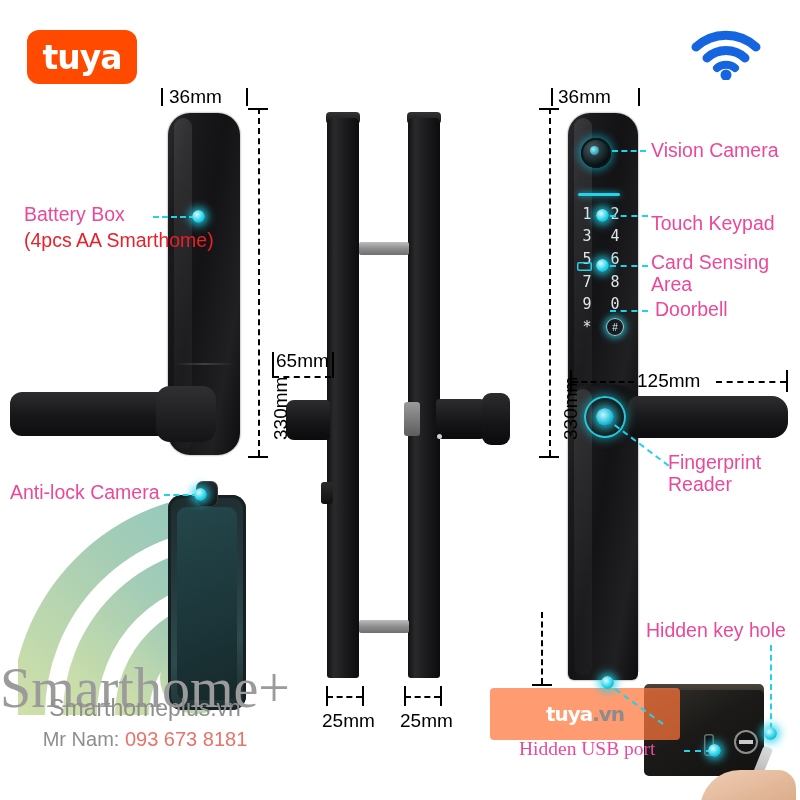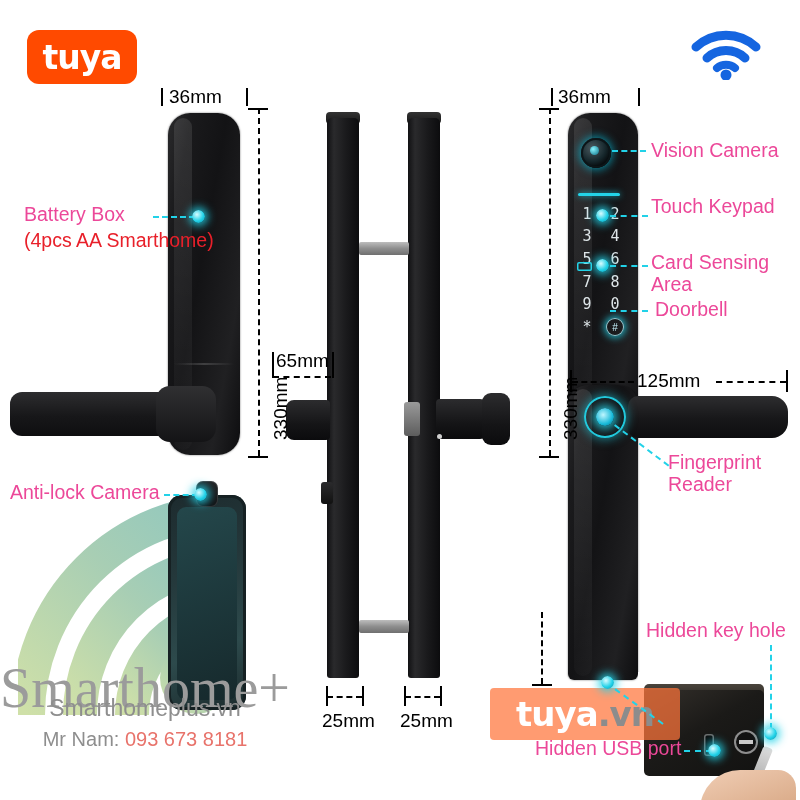--- a/index.html
+++ b/index.html
@@ -143,21 +143,21 @@
   .inset-key{position:absolute;left:96px;top:58px;width:24px;height:24px;border-radius:50%;
     background:#121212;box-shadow:inset 0 0 0 2px #8e8e8e;}
   .inset-key:after{content:"";position:absolute;left:5px;top:10px;width:14px;height:4px;background:#c9c9c9;}
   .inset-hand{position:absolute;left:62px;top:98px;width:96px;height:40px;border-radius:40px 18px 0 0;
     background:linear-gradient(160deg,#f0cdb4,#d8a885);}
   .inset-keyblade{position:absolute;left:118px;top:74px;width:10px;height:40px;border-radius:3px;
     background:linear-gradient(180deg,#dcdcdc,#a9a9a9);transform:rotate(22deg);}
   .tuya-vn{position:absolute;z-index:8;left:490px;top:688px;width:190px;height:52px;
     background:rgba(255,116,58,.72);border-radius:4px;
     display:flex;align-items:center;justify-content:center;}
-  .tuya-vn span{font-size:34px;font-weight:bold;color:#fff;letter-spacing:-1px;
+  .tuya-vn span{font-size:20px;font-weight:bold;color:#fff;letter-spacing:-1px;
     font-family:"DejaVu Sans", sans-serif;}
   .tuya-vn span i{font-style:normal;color:#8c8c8c;}
 </style>
 </head>
 <body>
 
 <div class="stage">
 
   <div class="wm-wifi">
     <svg width="230" height="215" viewBox="0 0 230 215">
@@ -294,21 +294,21 @@
   <div class="tick-v" style="left:786px;top:370px;height:22px;"></div>
   <div class="dash-h" style="left:572px;top:381px;width:62px;"></div>
   <div class="dash-h" style="left:716px;top:381px;width:70px;"></div>
   <div class="dim" style="left:637px;top:370px;">125mm</div>
 
   <div class="lead" style="left:612px;top:150px;width:34px;"></div>
   <div class="lbl" style="left:651px;top:140px;">Vision Camera</div>
 
   <div class="glow" style="left:596px;top:209px;"></div>
   <div class="lead" style="left:610px;top:215px;width:38px;"></div>
-  <div class="lbl" style="left:651px;top:196px;">Touch Keypad</div>
+  <div class="lbl" style="left:651px;top:213px;">Touch Keypad</div>
 
   <div class="glow" style="left:596px;top:259px;"></div>
   <div class="lead" style="left:610px;top:265px;width:38px;"></div>
   <div class="lbl two" style="left:651px;top:252px;">Card Sensing Area</div>
 
   <div class="lead" style="left:610px;top:310px;width:38px;"></div>
   <div class="lbl" style="left:655px;top:299px;">Doorbell</div>
 
   <div class="lead-diag" style="left:607px;top:418px;width:78px;transform:rotate(37deg);"></div>
   <div class="fp-ring"></div>
@@ -325,21 +325,21 @@
   </div>
 
   <div class="tuya-vn">
     <span><span>tuya</span><i>.vn</i></span>
   </div>
 
   <div class="lbl" style="left:646px;top:620px;">Hidden key hole</div>
   <div class="lead-v" style="left:770px;top:645px;height:84px;"></div>
   <div class="glow" style="left:764px;top:727px;"></div>
 
-  <div class="lbl" style="left:535px;top:738px;">Hidden USB port</div>
+  <div class="lbl" style="left:519px;top:738px;font-family:Liberation Serif, serif;">Hidden USB port</div>
   <div class="lead" style="left:684px;top:750px;width:28px;"></div>
   <div class="glow" style="left:708px;top:744px;"></div>
 
   <div class="glow" style="left:601px;top:676px;"></div>
   <div class="lead-diag" style="left:607px;top:682px;width:70px;transform:rotate(36deg);"></div>
 
   <div class="dash-v" style="left:541px;top:612px;height:72px;border-left-color:#000;"></div>
   <div class="tick-h" style="left:532px;top:684px;width:20px;"></div>
 
 </div>

